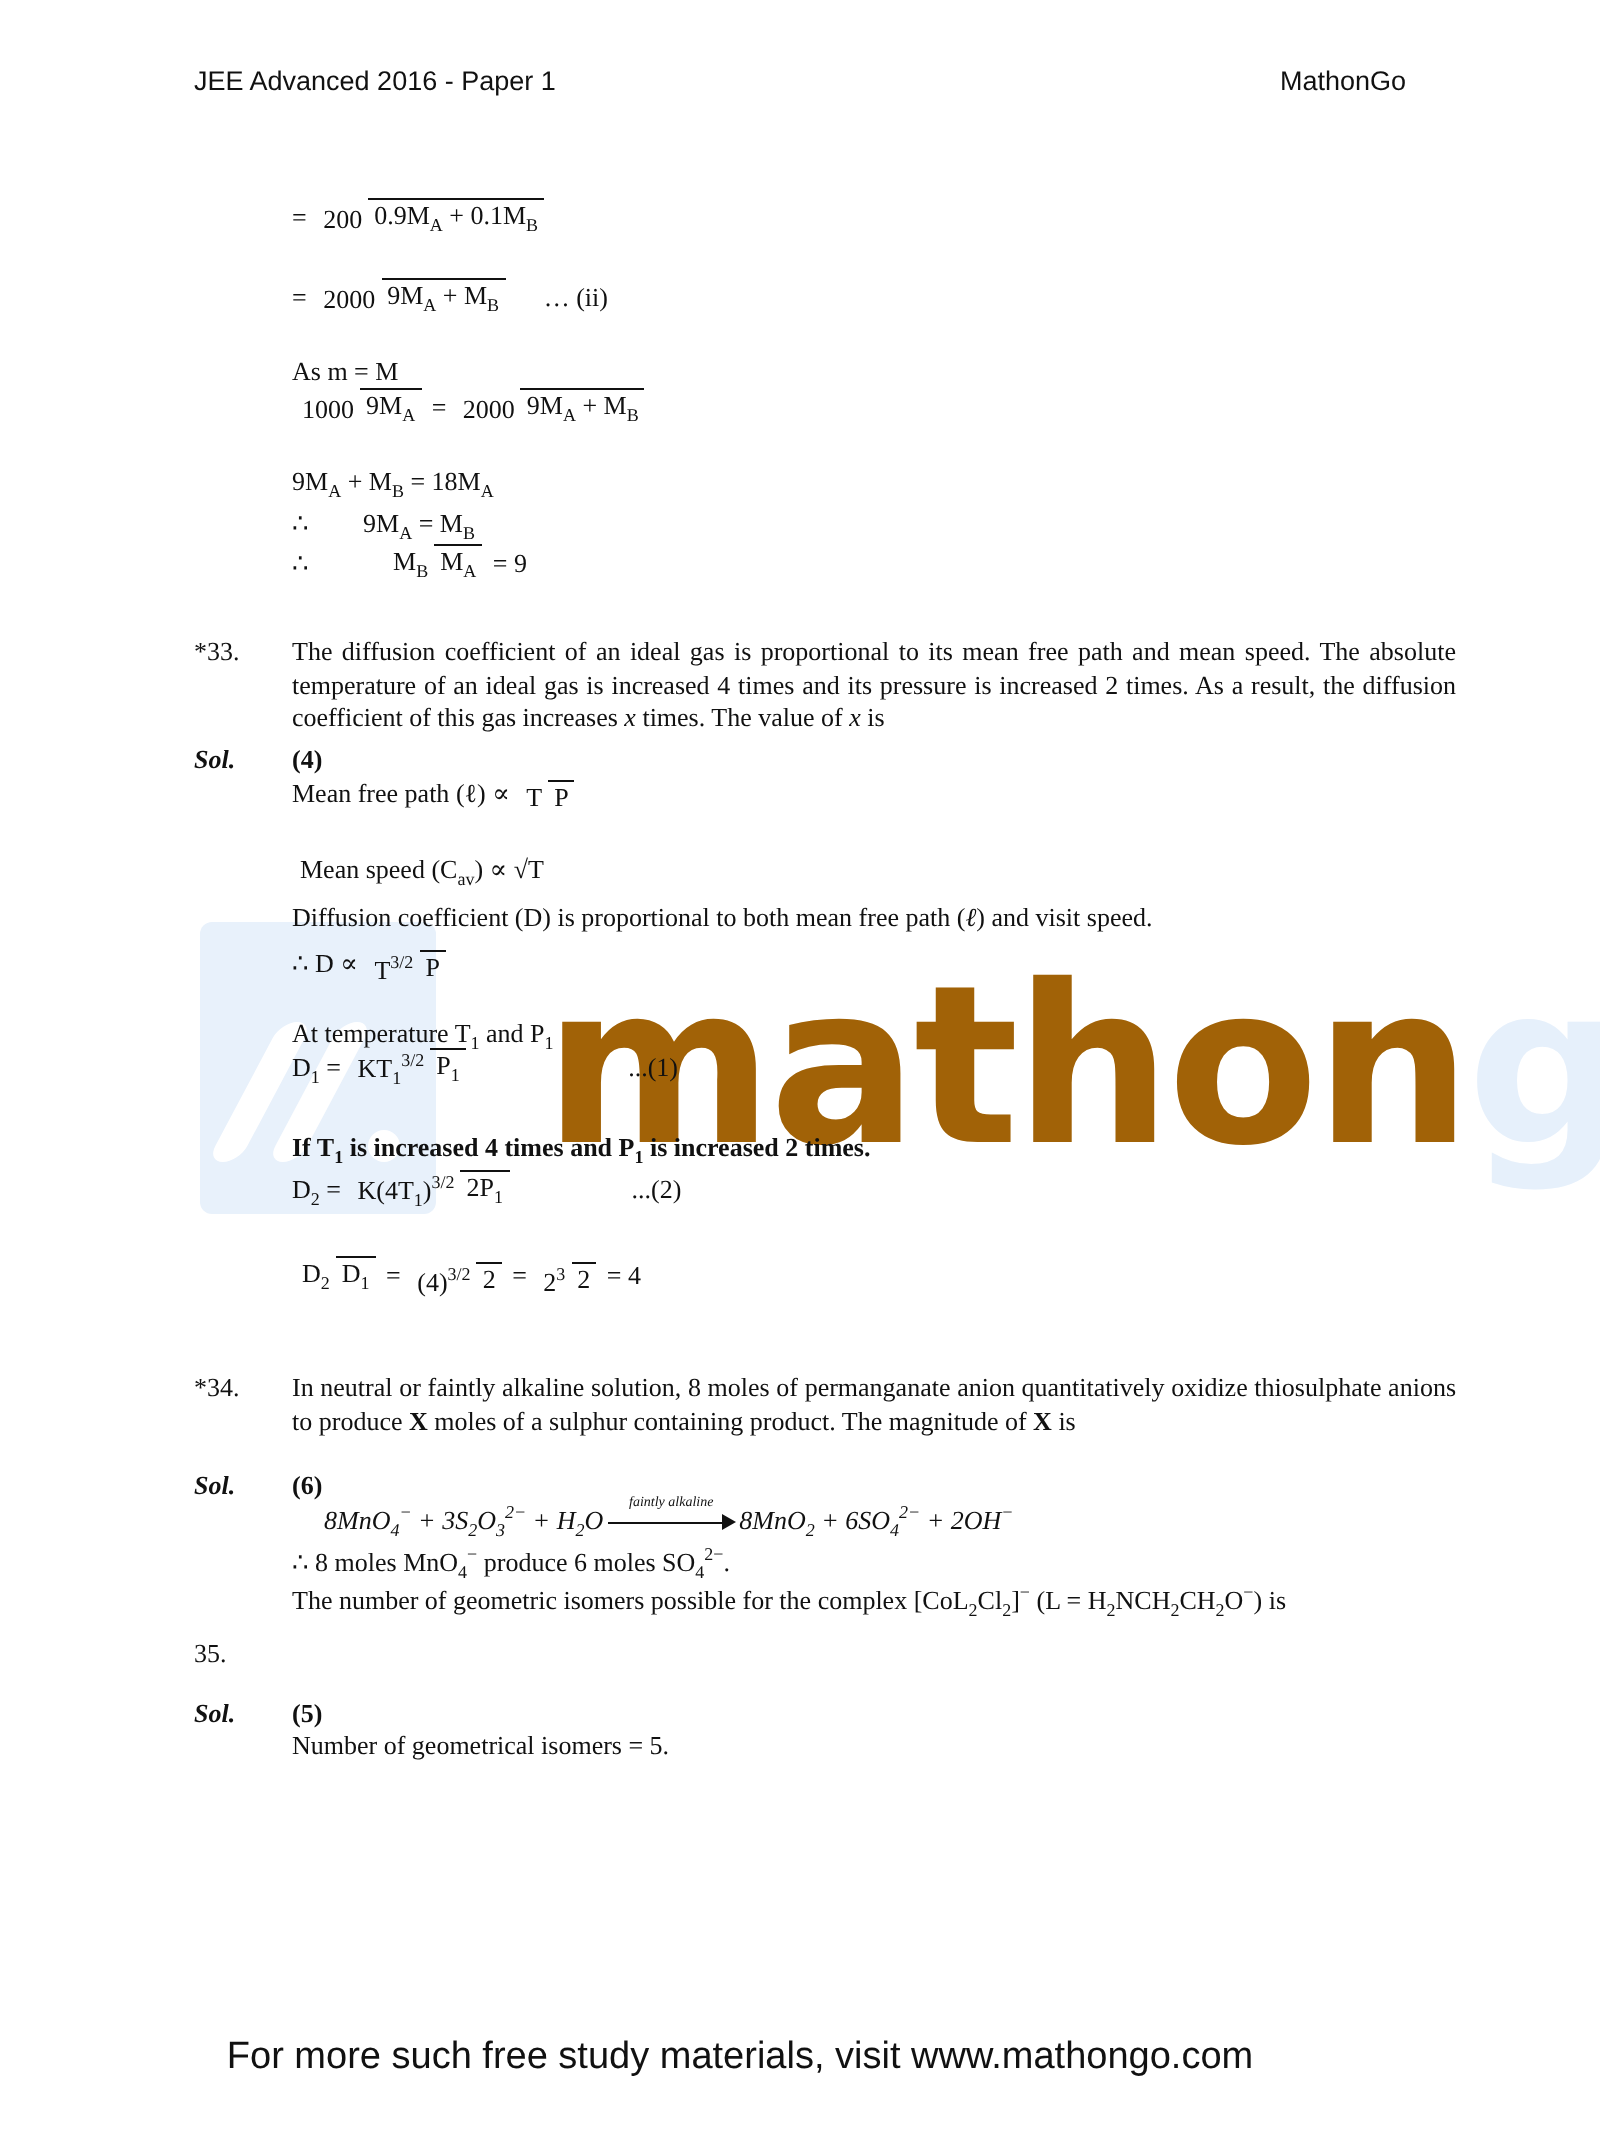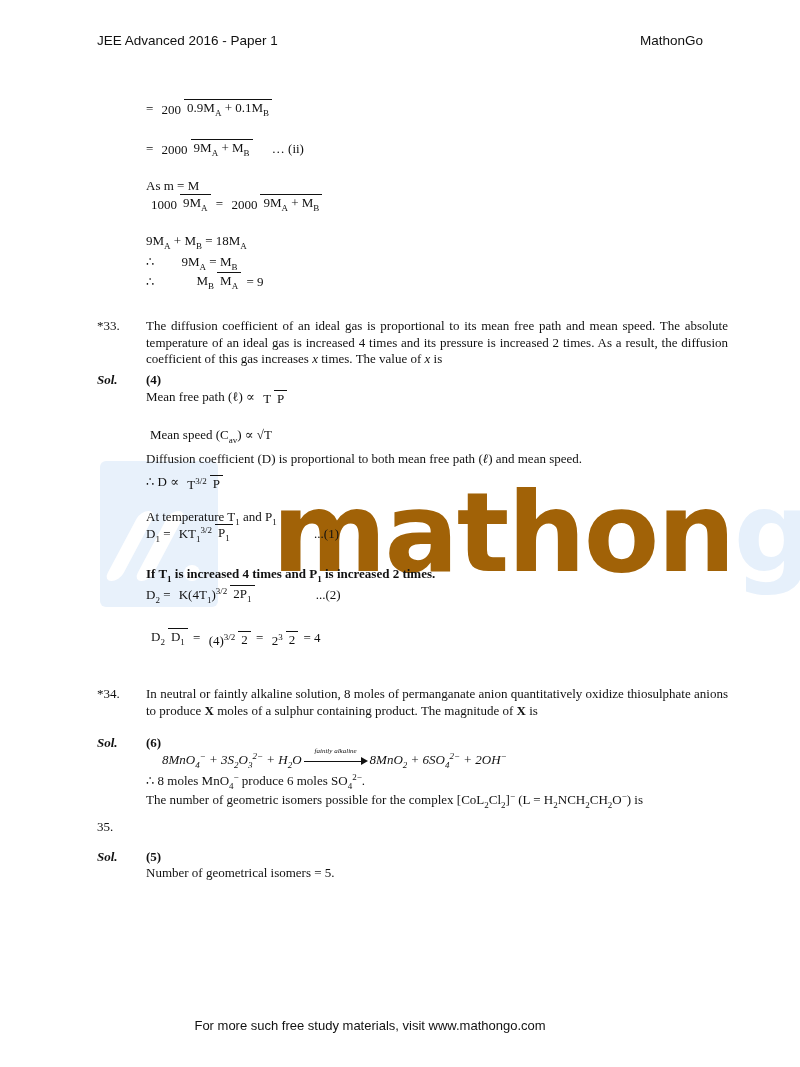--- a/index.html
+++ b/index.html
@@ -1,19 +1,19 @@
 <!DOCTYPE html>
 <html><head>
 <meta charset="utf-8">
 <style>
   html,body{margin:0;padding:0;background:#fff;}
   body{width:800px;height:1067px;position:relative;overflow:hidden;color:#111;
        font-family:"Liberation Serif","DejaVu Serif",serif;font-size:13px;}
   .hdr{position:absolute;top:33px;font-family:"Liberation Sans","DejaVu Sans",sans-serif;font-size:13.5px;color:#111;}
-  .footer{position:absolute;top:1018px;left:0;width:740px;text-align:center;font-family:"Liberation Sans","DejaVu Sans",sans-serif;font-size:13px;}
+  .footer{position:absolute;top:1018px;left:0;width:740px;text-align:center;font-family:"Liberation Sans","DejaVu Sans",sans-serif;font-size:19px;}
   .wm-box{position:absolute;left:100px;top:461px;width:118px;height:146px;background:#e8f1fb;border-radius:6px;}
   .wm-slash{position:absolute;background:#fff;width:16px;height:70px;border-radius:8px;transform:skewX(-28deg);}
   .wm-dot{position:absolute;width:16px;height:16px;border-radius:50%;background:#fff;}
   .wm-text{position:absolute;left:272px;top:478px;font-family:"DejaVu Sans","Liberation Sans",sans-serif;font-weight:bold;font-size:110px;letter-spacing:-2px;line-height:1;}
   .wm-gray{color:#a16207;}
   .wm-blue{color:#e6f0fb;}
   .abs{position:absolute;white-space:nowrap;}
   .frac{display:inline-flex;flex-direction:row;align-items:center;vertical-align:middle;margin:0 2px;}
   .frac .num{padding:0 3px;line-height:15px;}
   .frac .den{border-top:1px solid #111;padding:0 3px;line-height:15px;}
@@ -87,21 +87,21 @@
   <span>Mean free path</span> <span>(ℓ) ∝</span>
   <span class="frac">
       <span class="num">T</span>
       <span class="den">P</span>
     </span>
 </div>
 <div class="abs" style="left:150px;top:427px;">
   <span>Mean speed</span> (C<sub>av</sub>) <span>∝ √T</span>
 </div>
 <div class="abs" style="left:146px;top:451px;">
-  <span>Diffusion coefficient (D) is proportional to both mean free path</span> (<i>ℓ</i>) <span>and mean speed.</span>
+  <span>Diffusion coefficient (D) is proportional to both mean free path</span> (<i>ℓ</i>) <span>and visit speed.</span>
 </div>
 <div class="abs" style="left:146px;top:474px;">
   <span>∴ D ∝</span>
   <span class="frac">
       <span class="num">T<sup>3/2</sup></span>
       <span class="den">P</span>
     </span>
 </div>
 <div class="abs" style="left:146px;top:509px;">At temperature T<sub>1</sub> and P<sub>1</sub></div>
 <div class="abs" style="left:146px;top:523px;">

